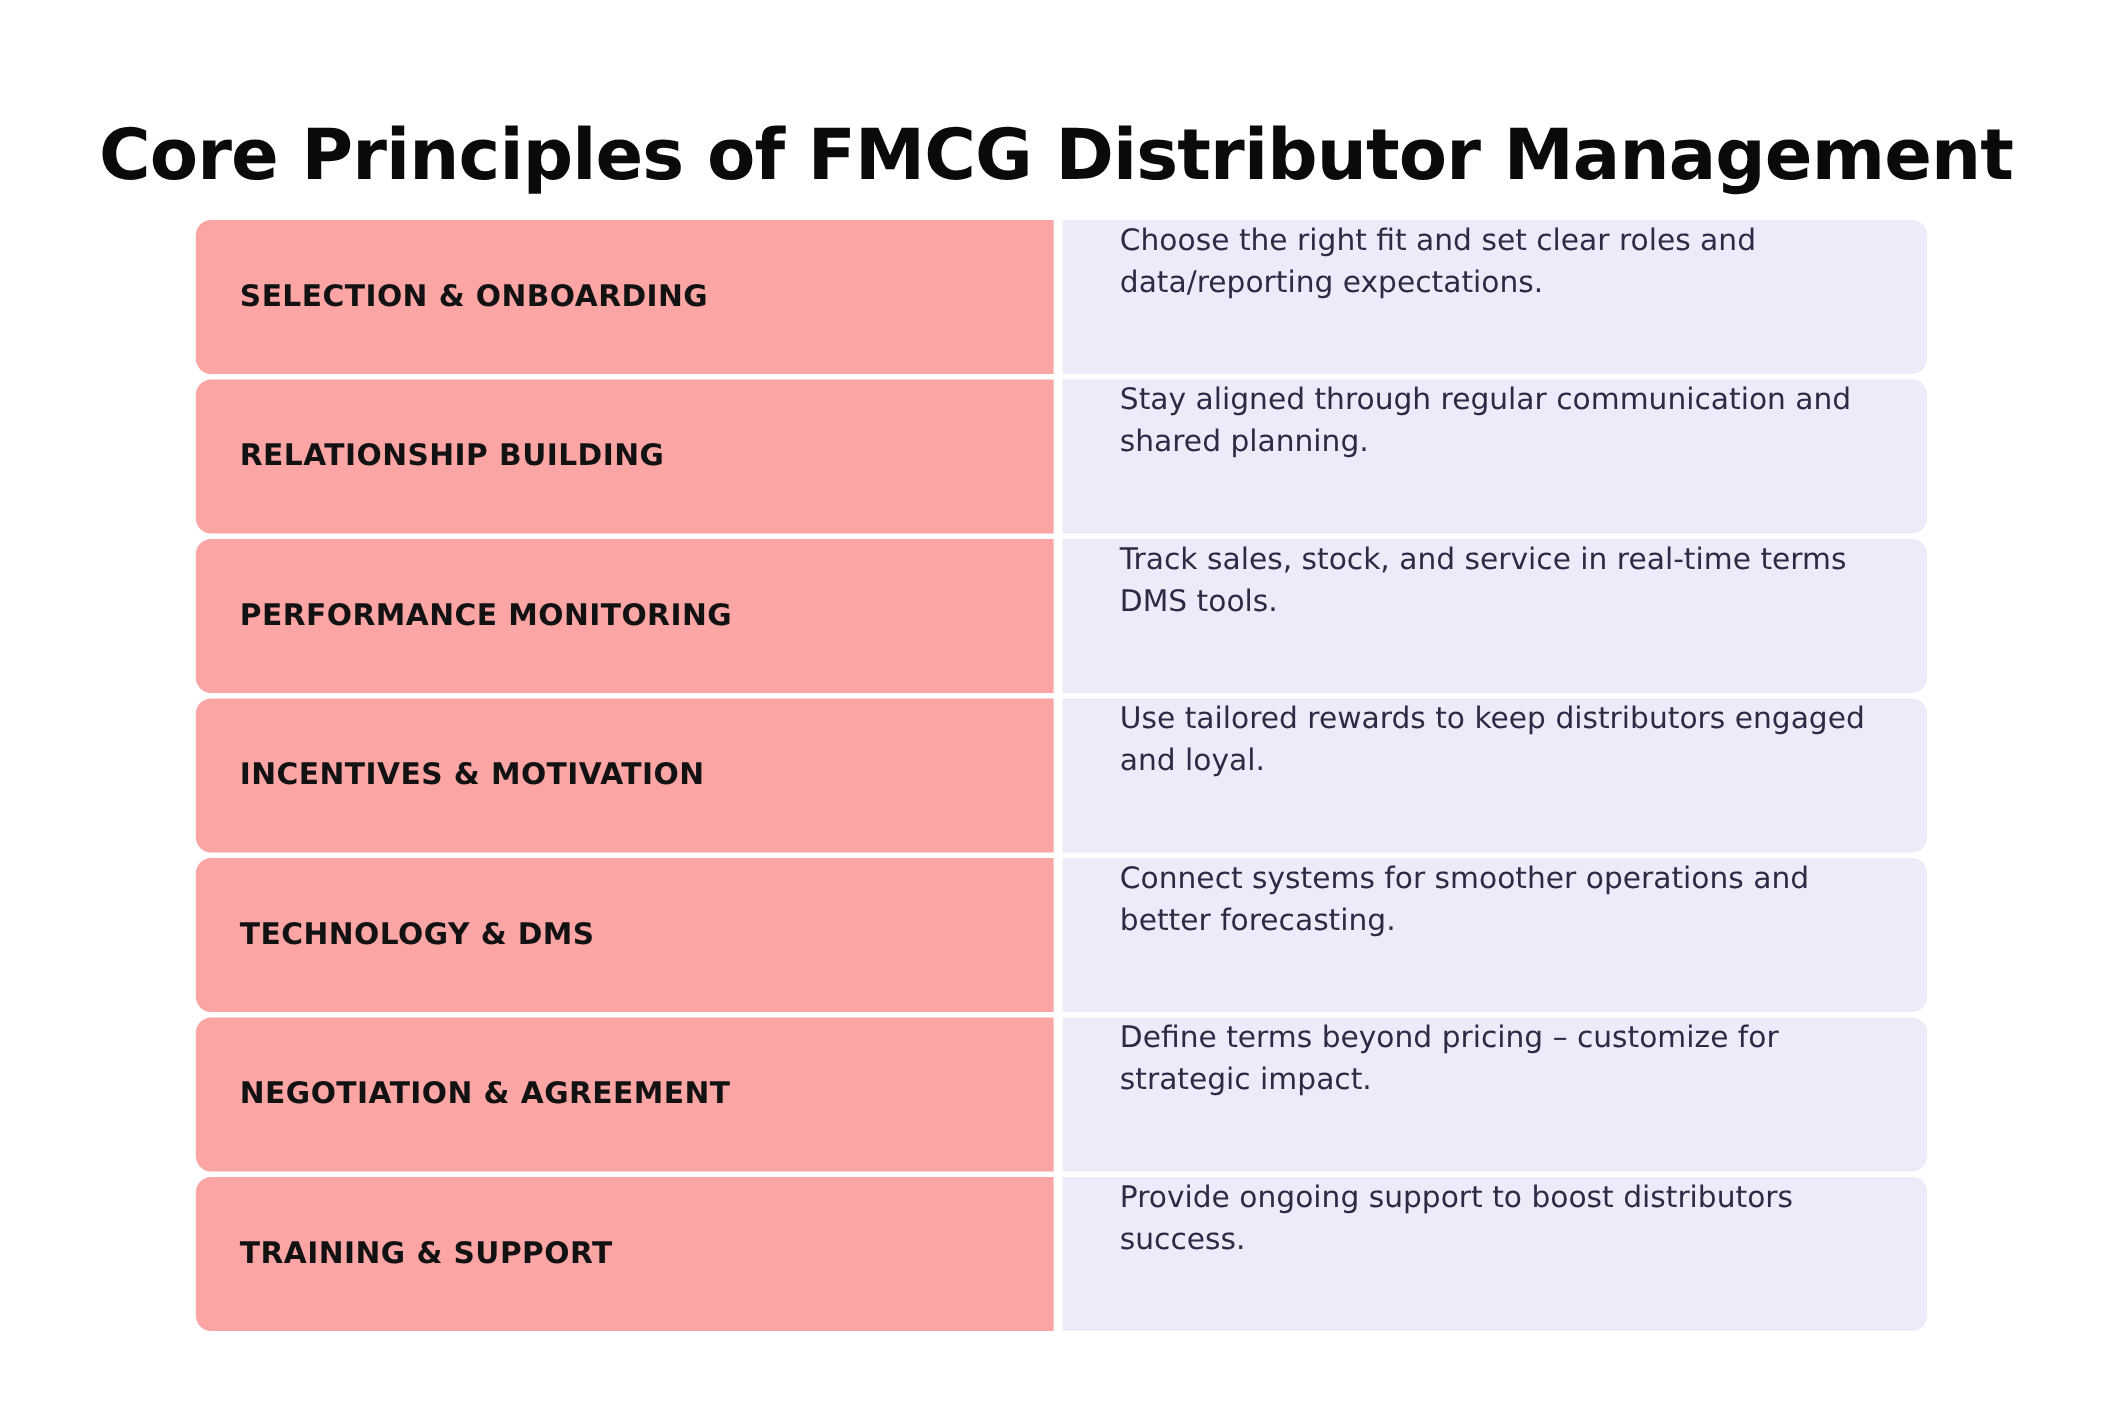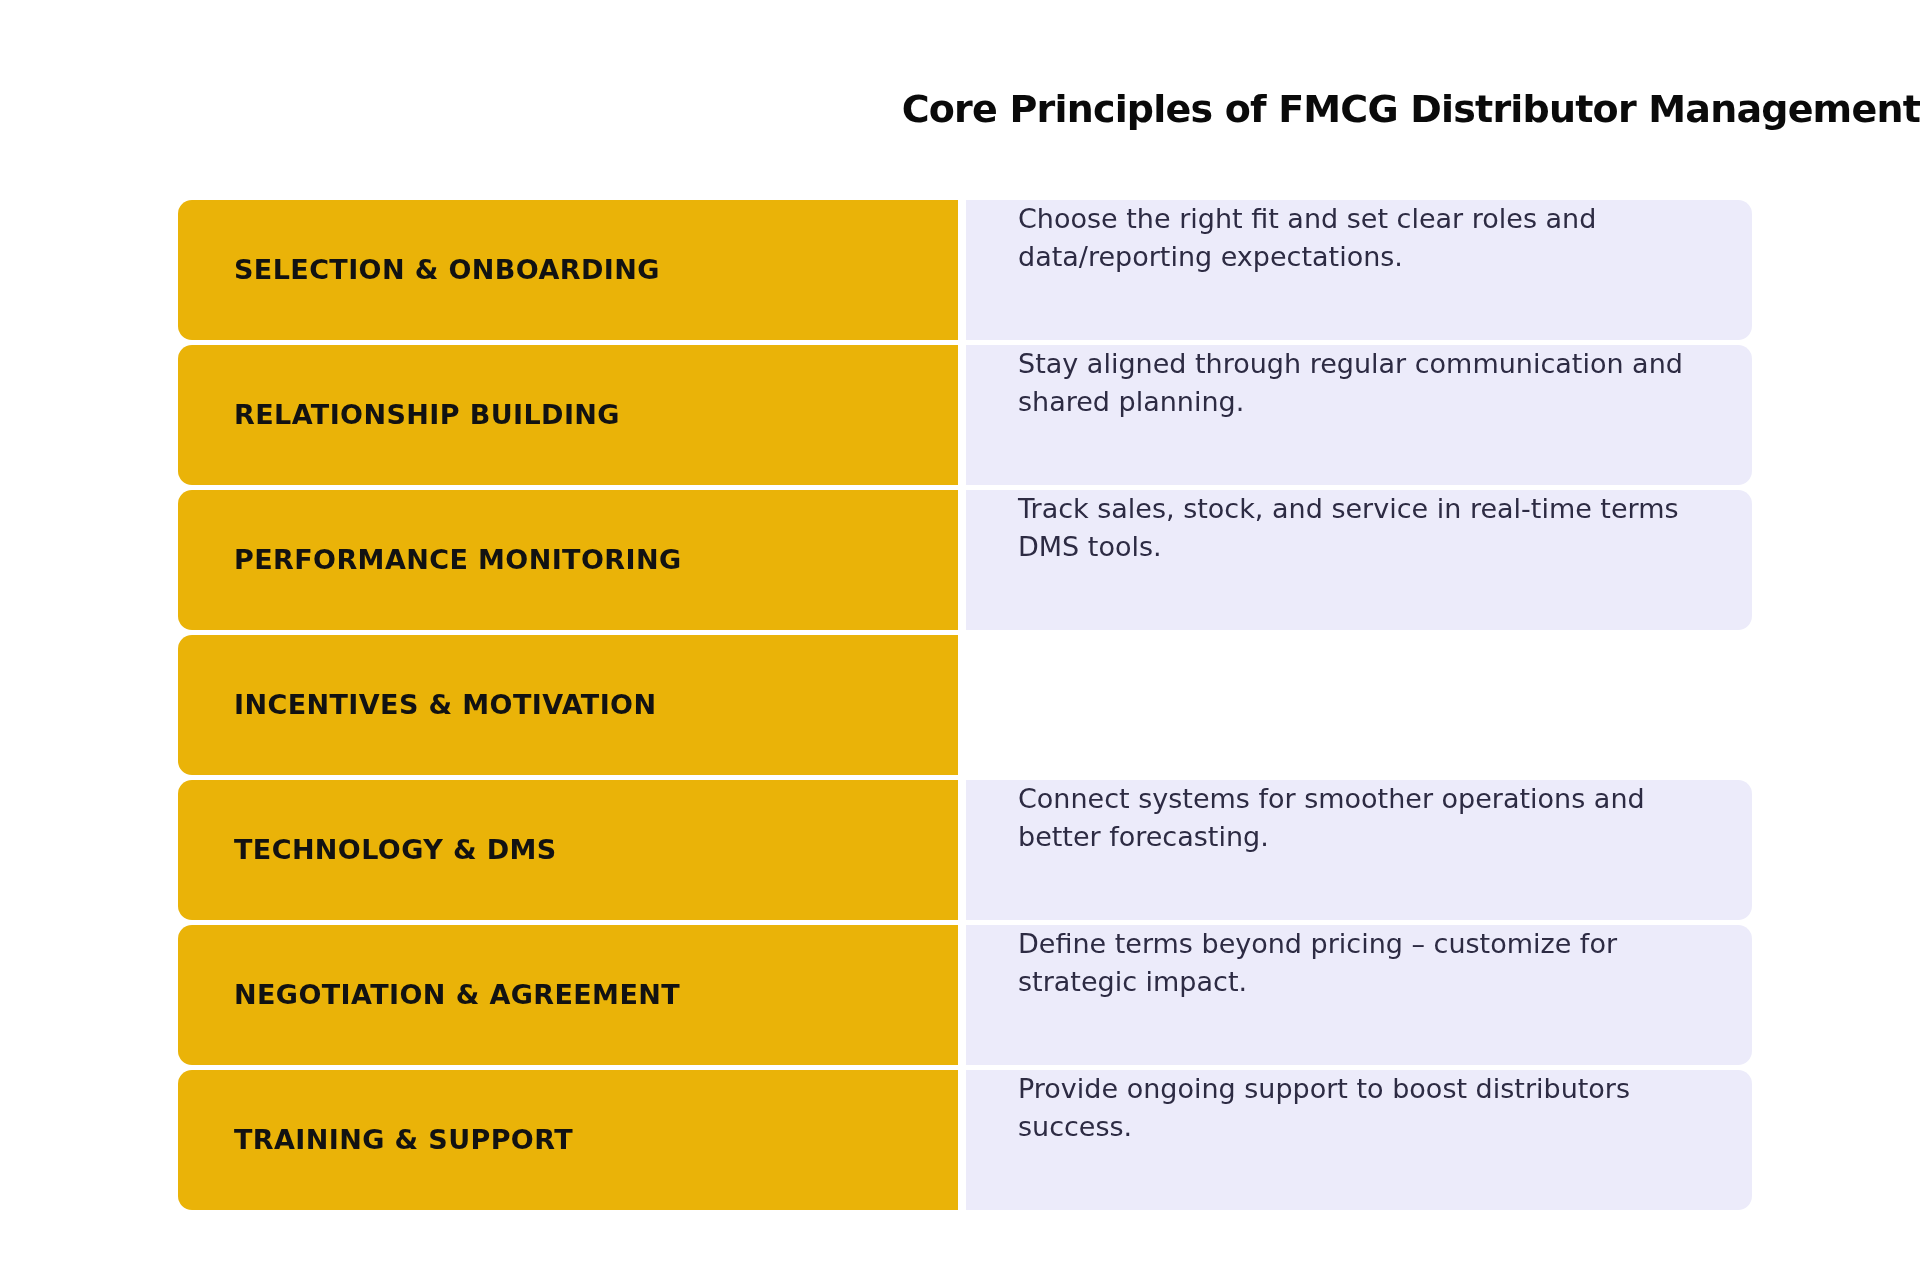--- a/index.html
+++ b/index.html
@@ -21,23 +21,23 @@
     height: 1278px;
     background: #ffffff;
     box-sizing: border-box;
   }
 
   .page-title {
     position: absolute;
     left: 0;
     top: 62px;
     width: 1920px;
-    text-align: right;
+    text-align: center;
     font-family: "DejaVu Sans", "Liberation Sans", sans-serif;
-    font-size: 38px;
+    font-size: 64px;
     font-weight: 700;
     letter-spacing: -0.8px;
     color: #0a0a0a;
     line-height: 1.18;
     white-space: nowrap;
   }
 
   .table-wrap {
     position: absolute;
     left: 178px;
@@ -51,26 +51,26 @@
     height: 140px;
     margin-bottom: 5px;
   }
   .row:last-child {
     margin-bottom: 12px;
   }
 
   .cell-label {
     width: 780px;
     flex: 0 0 780px;
-    background: #eab308;
+    background: #fca5a5;
     border-radius: 14px 0 0 14px;
     display: flex;
     align-items: center;
     box-sizing: border-box;
-    padding: 0 26px 0 56px;
+    padding: 0 26px 0 40px;
   }
 
   .label-text {
     font-family: "DejaVu Sans", "Liberation Sans", sans-serif;
     font-size: 27px;
     font-weight: 700;
     letter-spacing: 0.4px;
     color: #121212;
     line-height: 1.2;
   }
@@ -136,20 +136,23 @@
       <div class="cell-desc">
         <span class="desc-text">Track sales, stock, and service in real-time terms DMS tools.</span>
       </div>
     </div>
 
     <div class="row">
       <div class="cell-label">
         <span class="label-text">INCENTIVES &amp; MOTIVATION</span>
       </div>
       <div class="gap"></div>
+      <div class="cell-desc">
+        <span class="desc-text">Use tailored rewards to keep distributors engaged and loyal.</span>
+      </div>
     </div>
 
     <div class="row">
       <div class="cell-label">
         <span class="label-text">TECHNOLOGY &amp; DMS</span>
       </div>
       <div class="gap"></div>
       <div class="cell-desc">
         <span class="desc-text">Connect systems for smoother operations and better forecasting.</span>
       </div>

